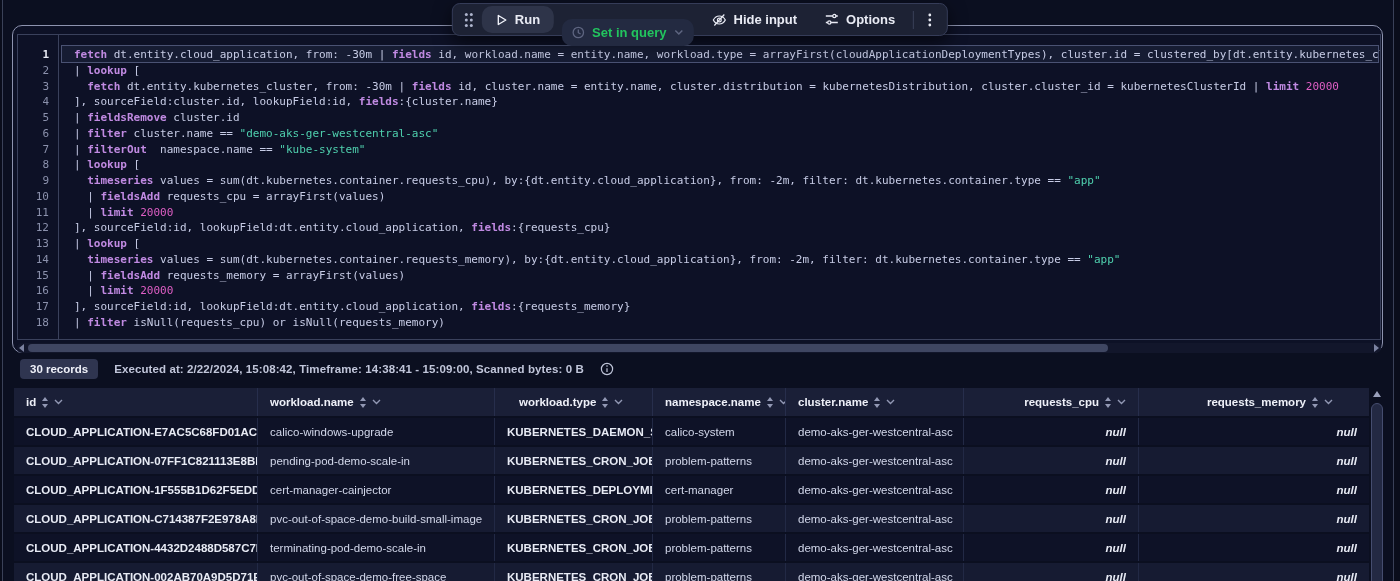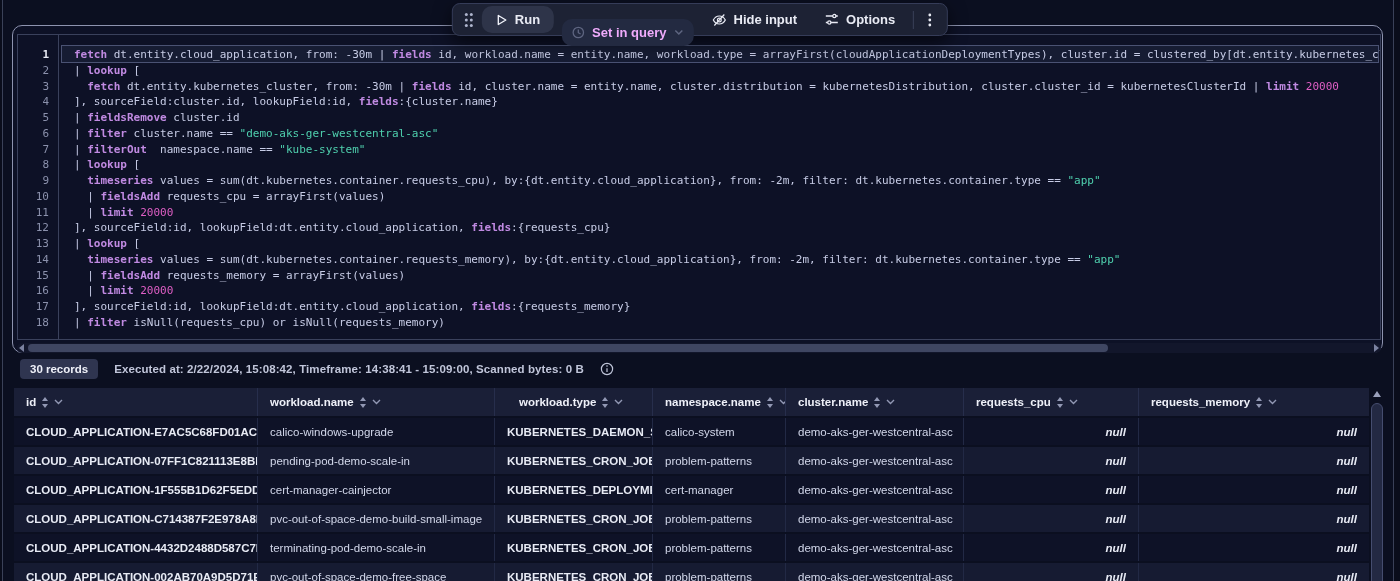--- a/index.html
+++ b/index.html
@@ -25,21 +25,21 @@
     display:flex; align-items:center; padding:0 9px;
     background:#1d2234; border:1px solid #353c58; border-radius:8px;
     box-shadow:0 6px 18px rgba(0,0,0,.6); z-index:30; white-space:nowrap;
   }
   .tb-btn {
     display:flex; align-items:center; gap:7px; border:none; cursor:pointer;
     background:transparent; color:#e9ebf4; font-family:inherit;
     font-size:13px; font-weight:bold; padding:6px 10px; border-radius:10px;
   }
   .tb-run { background:#2e3449; padding:6px 14px; margin-left:6px; }
-  .tb-disabled { background:#232a41; color:#f0abfc; margin-left:8px;margin-top:26px; }
+  .tb-disabled { background:#232a41; color:#22c55e; margin-left:8px;margin-top:26px; }
   .tb-plain { margin-left:8px; }
   .tb-divider { width:1px; height:18px; background:#3a4159; margin:0 8px; }
   .drag-dots { display:flex; align-items:center; padding:0 2px; }
   .icon { display:inline-flex; align-items:center; }
   
   .editor-card {
     position:absolute; left:12px; top:25px; width:1371px; height:328px;
     background:#0d1126; border:1px solid #8d93af; border-radius:10px; z-index:5;
   }
   .editor-box {
@@ -87,21 +87,21 @@
   }
   .exec-info { font-size:11.5px; font-weight:bold; color:#c1c6da; letter-spacing:.1px; }
   
   .table { position:absolute; left:14px; top:388px; width:1355px; z-index:6; font-size:11.5px; }
   .thead { display:flex; background:#1a1f37; height:28px; }
   .th {
     display:flex; align-items:center; gap:5px; padding:0 12px; color:#eef0f8;
     font-weight:bold; cursor:pointer; border-left:1px solid #272e4c; overflow:hidden;
   }
   .th:first-child { border-left:none; }
-  .th.right { }
+  .th.right { justify-content:flex-end; }
   .tr { display:flex; height:29px; border-top:2px solid #0b0f20; }
   .tr.odd  { background:#0e1227; }
   .tr.even { background:#161b32; }
   .td {
     display:flex; align-items:center; padding:0 12px; color:#d2d7ea;
     border-left:1px solid #222945; overflow:hidden; white-space:nowrap;
   }
   .td:first-child { border-left:none; }
   .td.bold { font-weight:bold; color:#e8ebf5; }
   .td.nullv { justify-content:flex-end; font-style:italic; font-weight:bold; color:#e8ebf5; }

